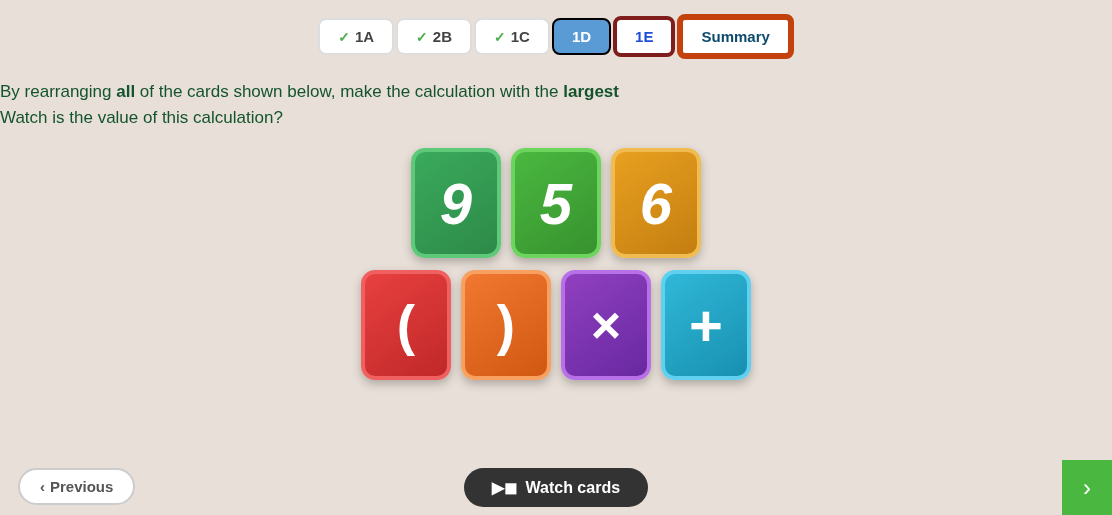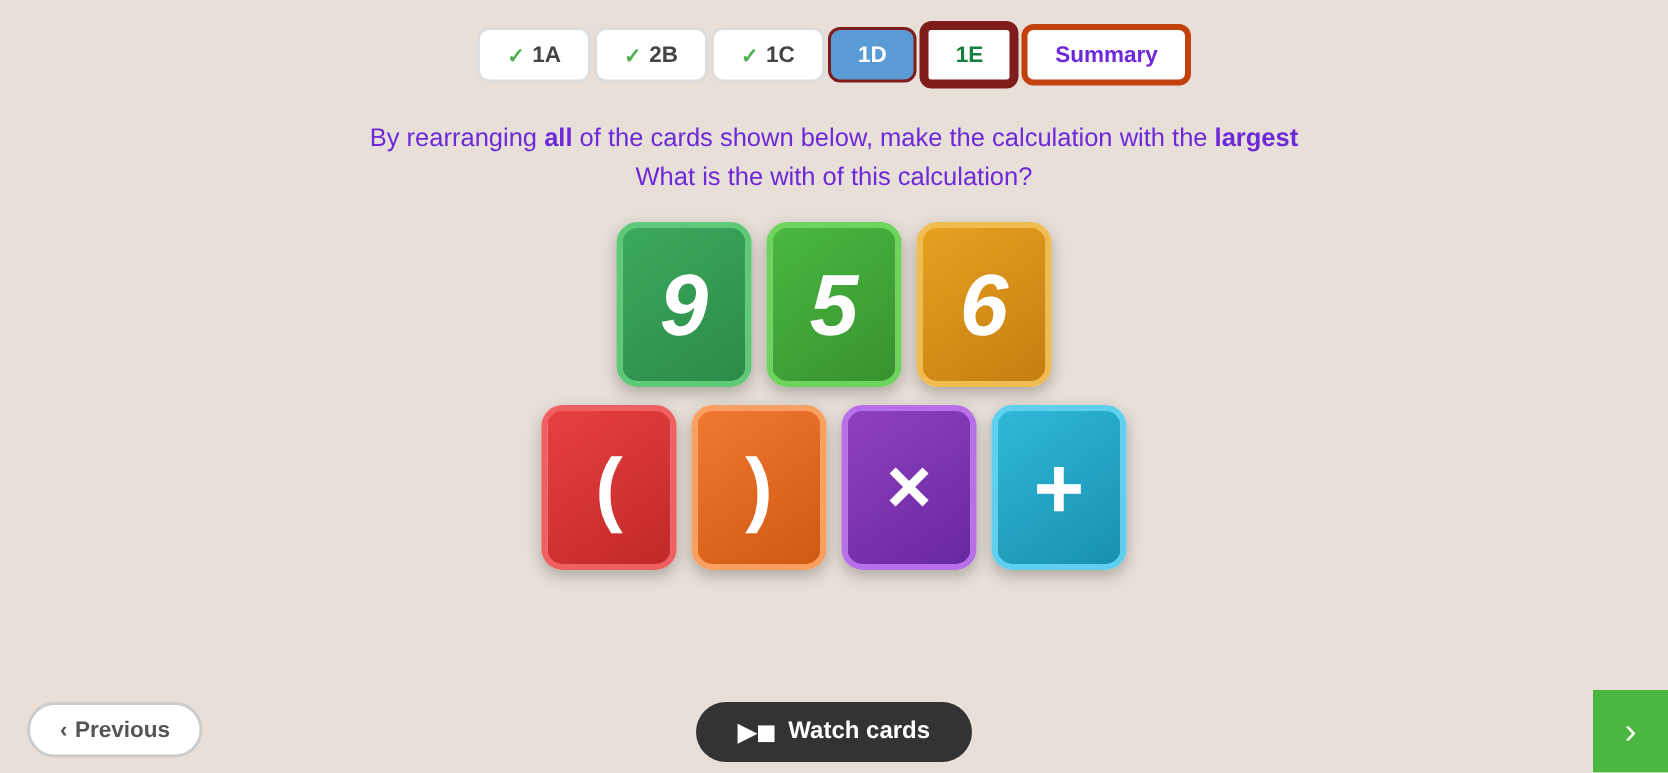--- a/index.html
+++ b/index.html
@@ -40,41 +40,40 @@
     }
 
     .tab-completed .check {
       color: #4caf50;
       font-size: 14px;
     }
 
     .tab-active {
       background: #5b9bd5;
       color: #fff;
-      border: 2px solid #7f1d1d;
+      border: 2px solid #000000;
     }
 
     .tab-inactive {
       background: #fff;
-      color: #15803d;
-      border: 6px solid #7f1d1d;
+      color: #1d4ed8;
+      border: 4px solid #7f1d1d;
     }
 
     .tab-summary {
       background: #fff;
-      color: #6d28d9;
-      border: 4px solid #c2410c;
+      color: #0c4a6e;
+      border: 6px solid #c2410c;
     }
 
     
     .instruction {
-      text-align: center;
       margin-top: 20px;
       font-size: 17px;
-      color: #6d28d9;
+      color: #14532d;
       line-height: 1.5;
     }
 
     .instruction strong {
       font-weight: 900;
     }
 
     
     .cards-area {
       display: flex;
@@ -205,21 +204,21 @@
   </div>
   <div class="tab tab-summary">
     <span>Summary</span>
   </div>
 </div>
 
 <div class="instruction">
   <div>
     By rearranging <strong>all</strong> of the cards shown below, make the calculation with the <strong>largest</strong>
   </div>
-  <div>What is the with of this calculation?</div>
+  <div>Watch is the value of this calculation?</div>
 </div>
 
 <div class="cards-area">
 
   <div class="card-row">
     <div class="card card-9">
       <span>9</span>
     </div>
     <div class="card card-5">
       <span>5</span>

